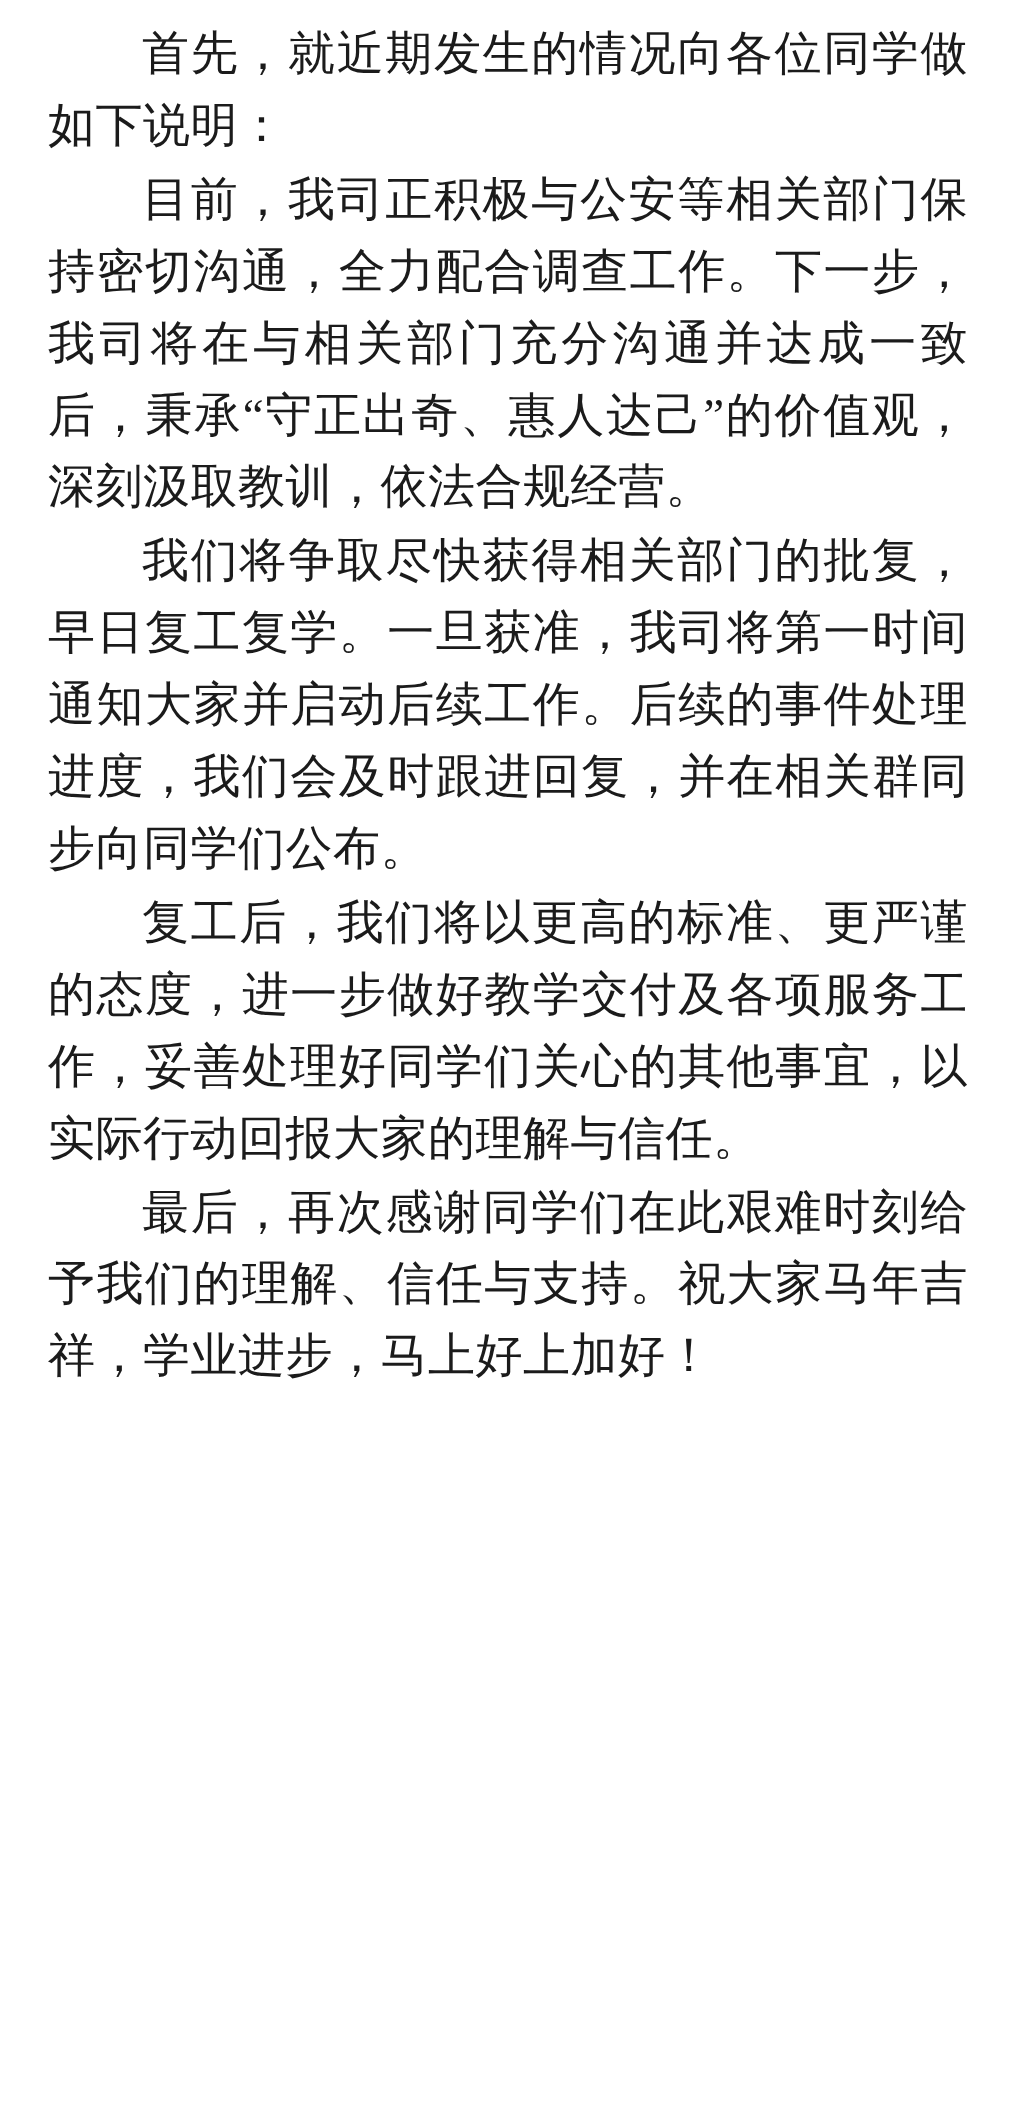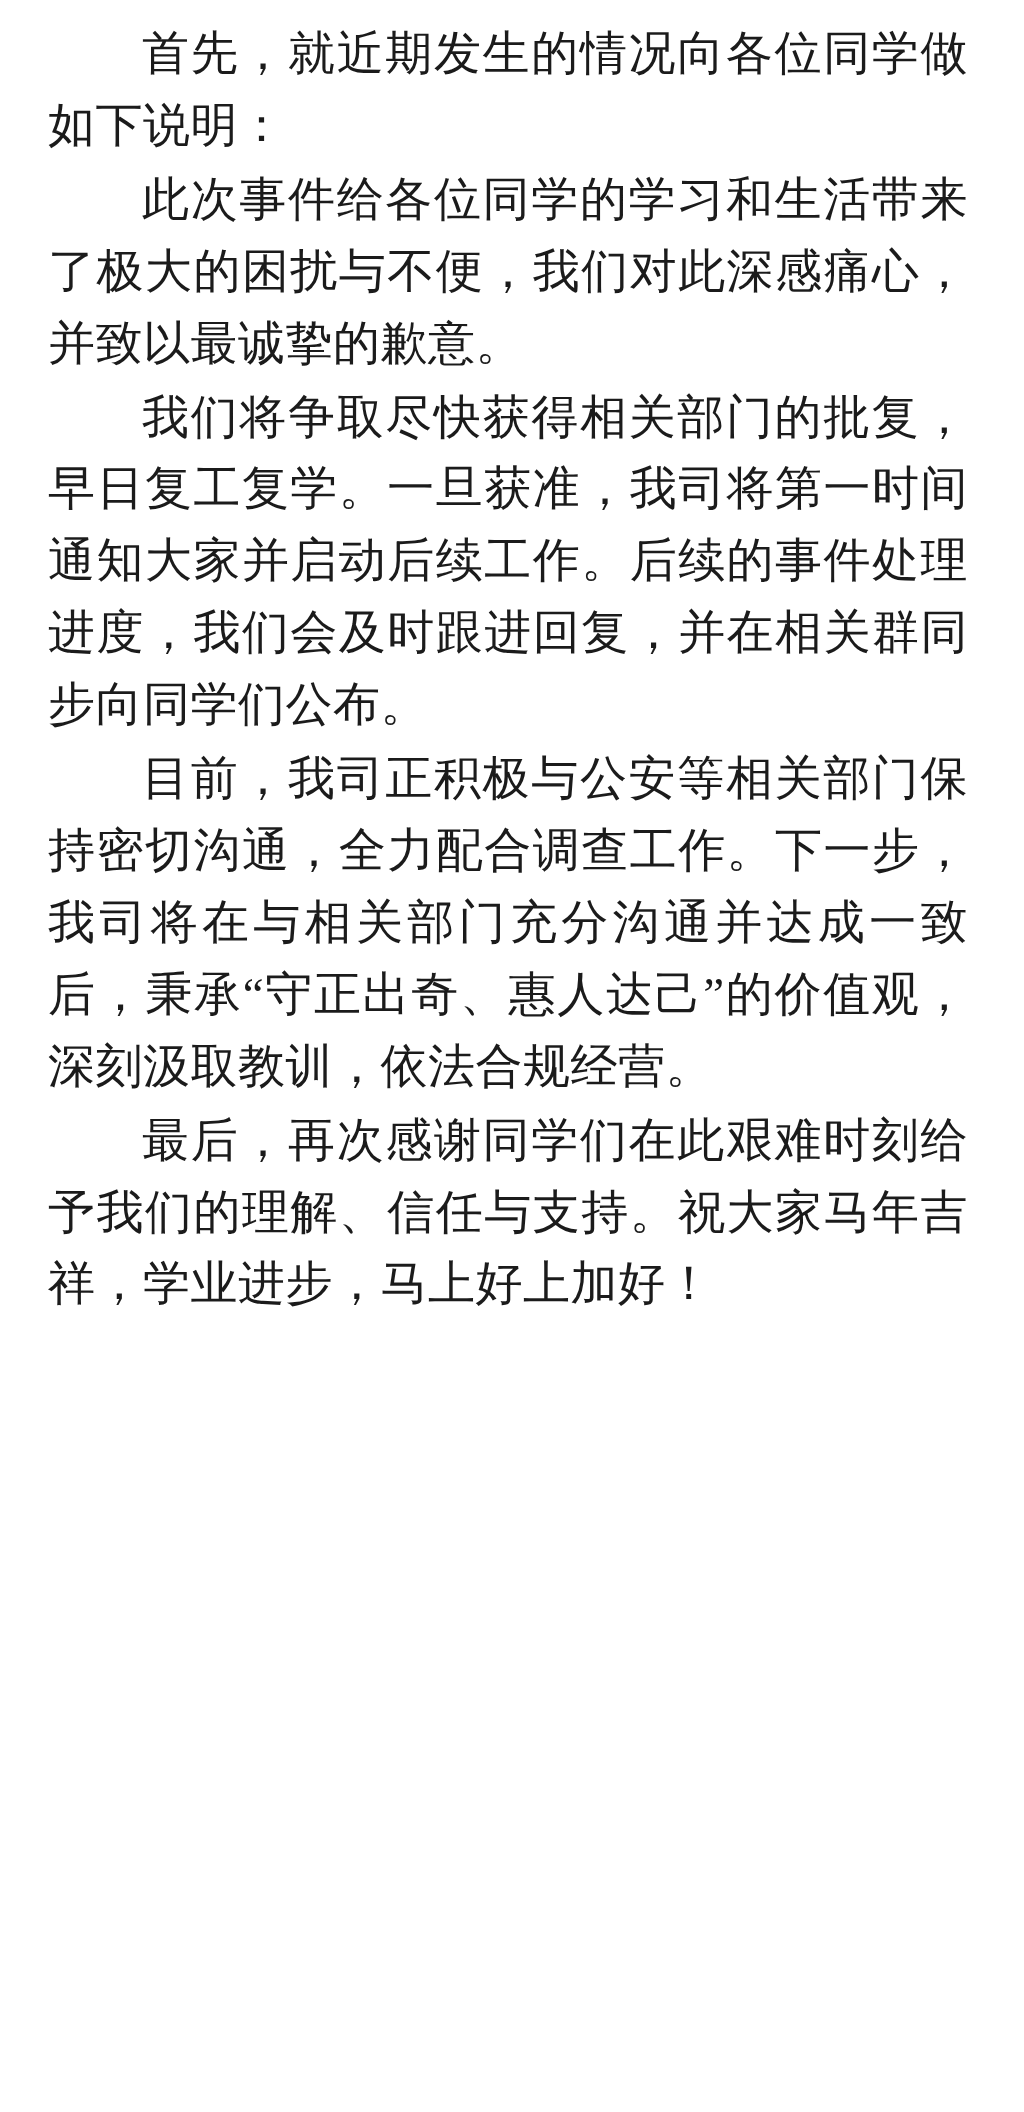--- a/index.html
+++ b/index.html
@@ -32,18 +32,18 @@
     margin: 0 12px 2px 0;
     word-break: break-word;
   }
 </style>
 </head>
 <body>
 
 <div class="page">
   <div class="doc-body">
     <p class="para">首先，就近期发生的情况向各位同学做如下说明：</p>
-    <p class="para">此次事件给各位同学的学习和生活带来了极大的困扰与不便，我们对此深感痛心，并致以最诚挚的歉意。</p>
+    <p class="para">目前，我司正积极与公安等相关部门保持密切沟通，全力配合调查工作。下一步，我司将在与相关部门充分沟通并达成一致后，秉承“守正出奇、惠人达己”的价值观，深刻汲取教训，依法合规经营。</p>
     <p class="para">我们将争取尽快获得相关部门的批复，早日复工复学。一旦获准，我司将第一时间通知大家并启动后续工作。后续的事件处理进度，我们会及时跟进回复，并在相关群同步向同学们公布。</p>
-    <p class="para">目前，我司正积极与公安等相关部门保持密切沟通，全力配合调查工作。下一步，我司将在与相关部门充分沟通并达成一致后，秉承“守正出奇、惠人达己”的价值观，深刻汲取教训，依法合规经营。</p>
+    <p class="para">复工后，我们将以更高的标准、更严谨的态度，进一步做好教学交付及各项服务工作，妥善处理好同学们关心的其他事宜，以实际行动回报大家的理解与信任。</p>
     <p class="para">最后，再次感谢同学们在此艰难时刻给予我们的理解、信任与支持。祝大家马年吉祥，学业进步，马上好上加好！</p>
   </div>
 </div>
 
 </body></html>

